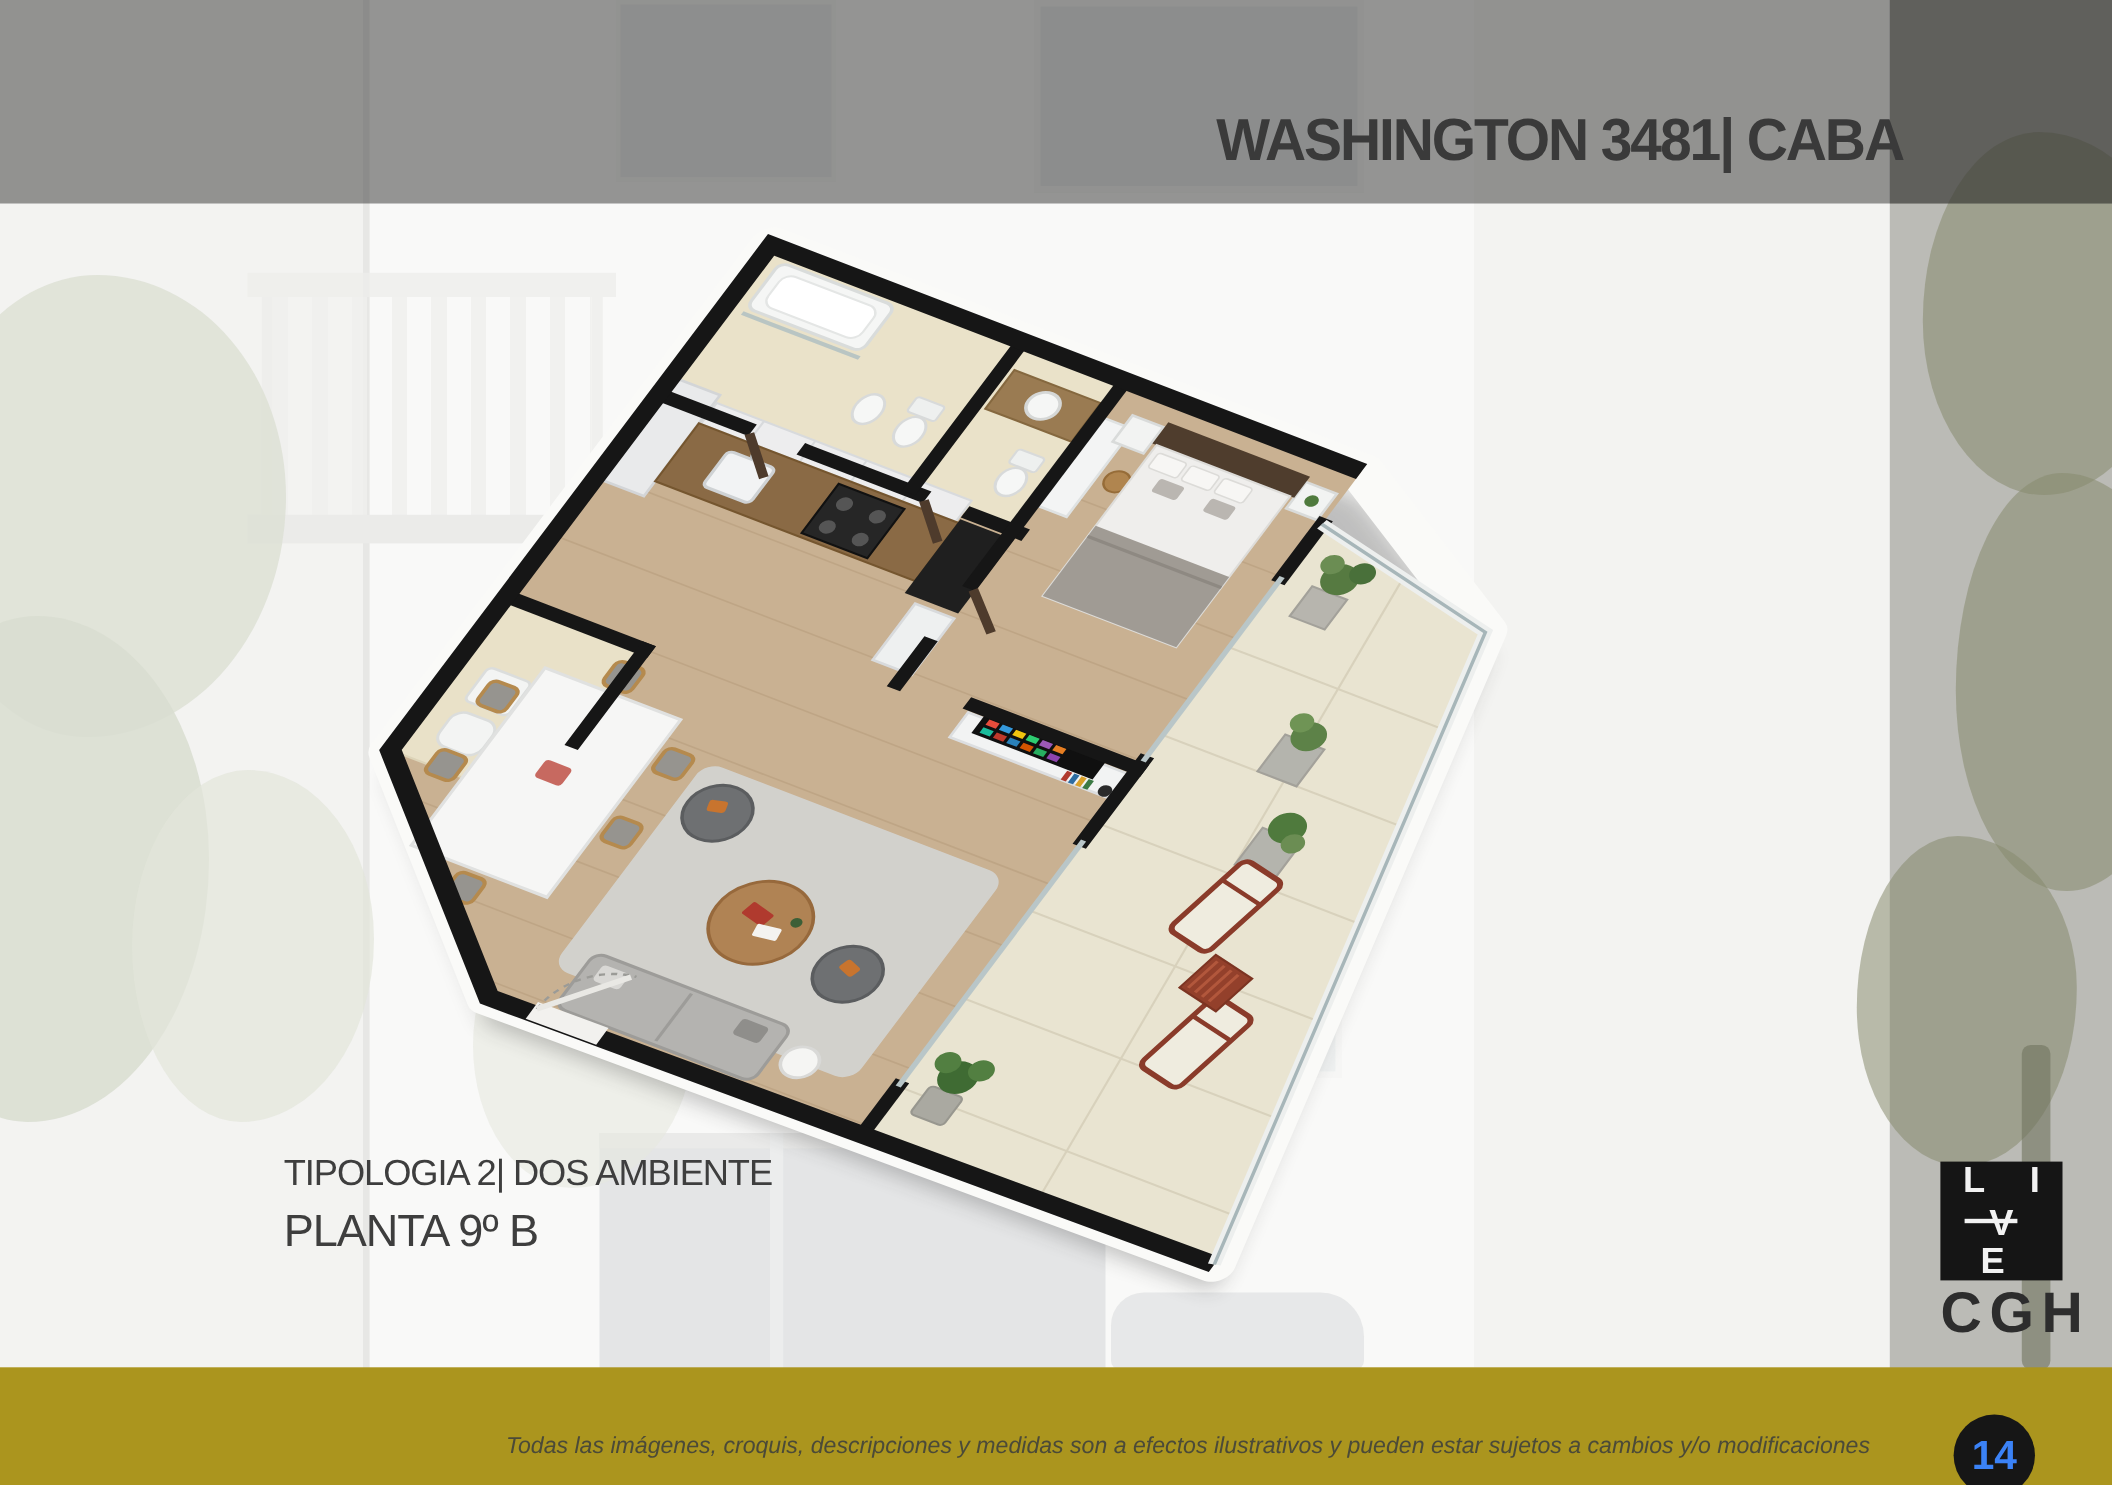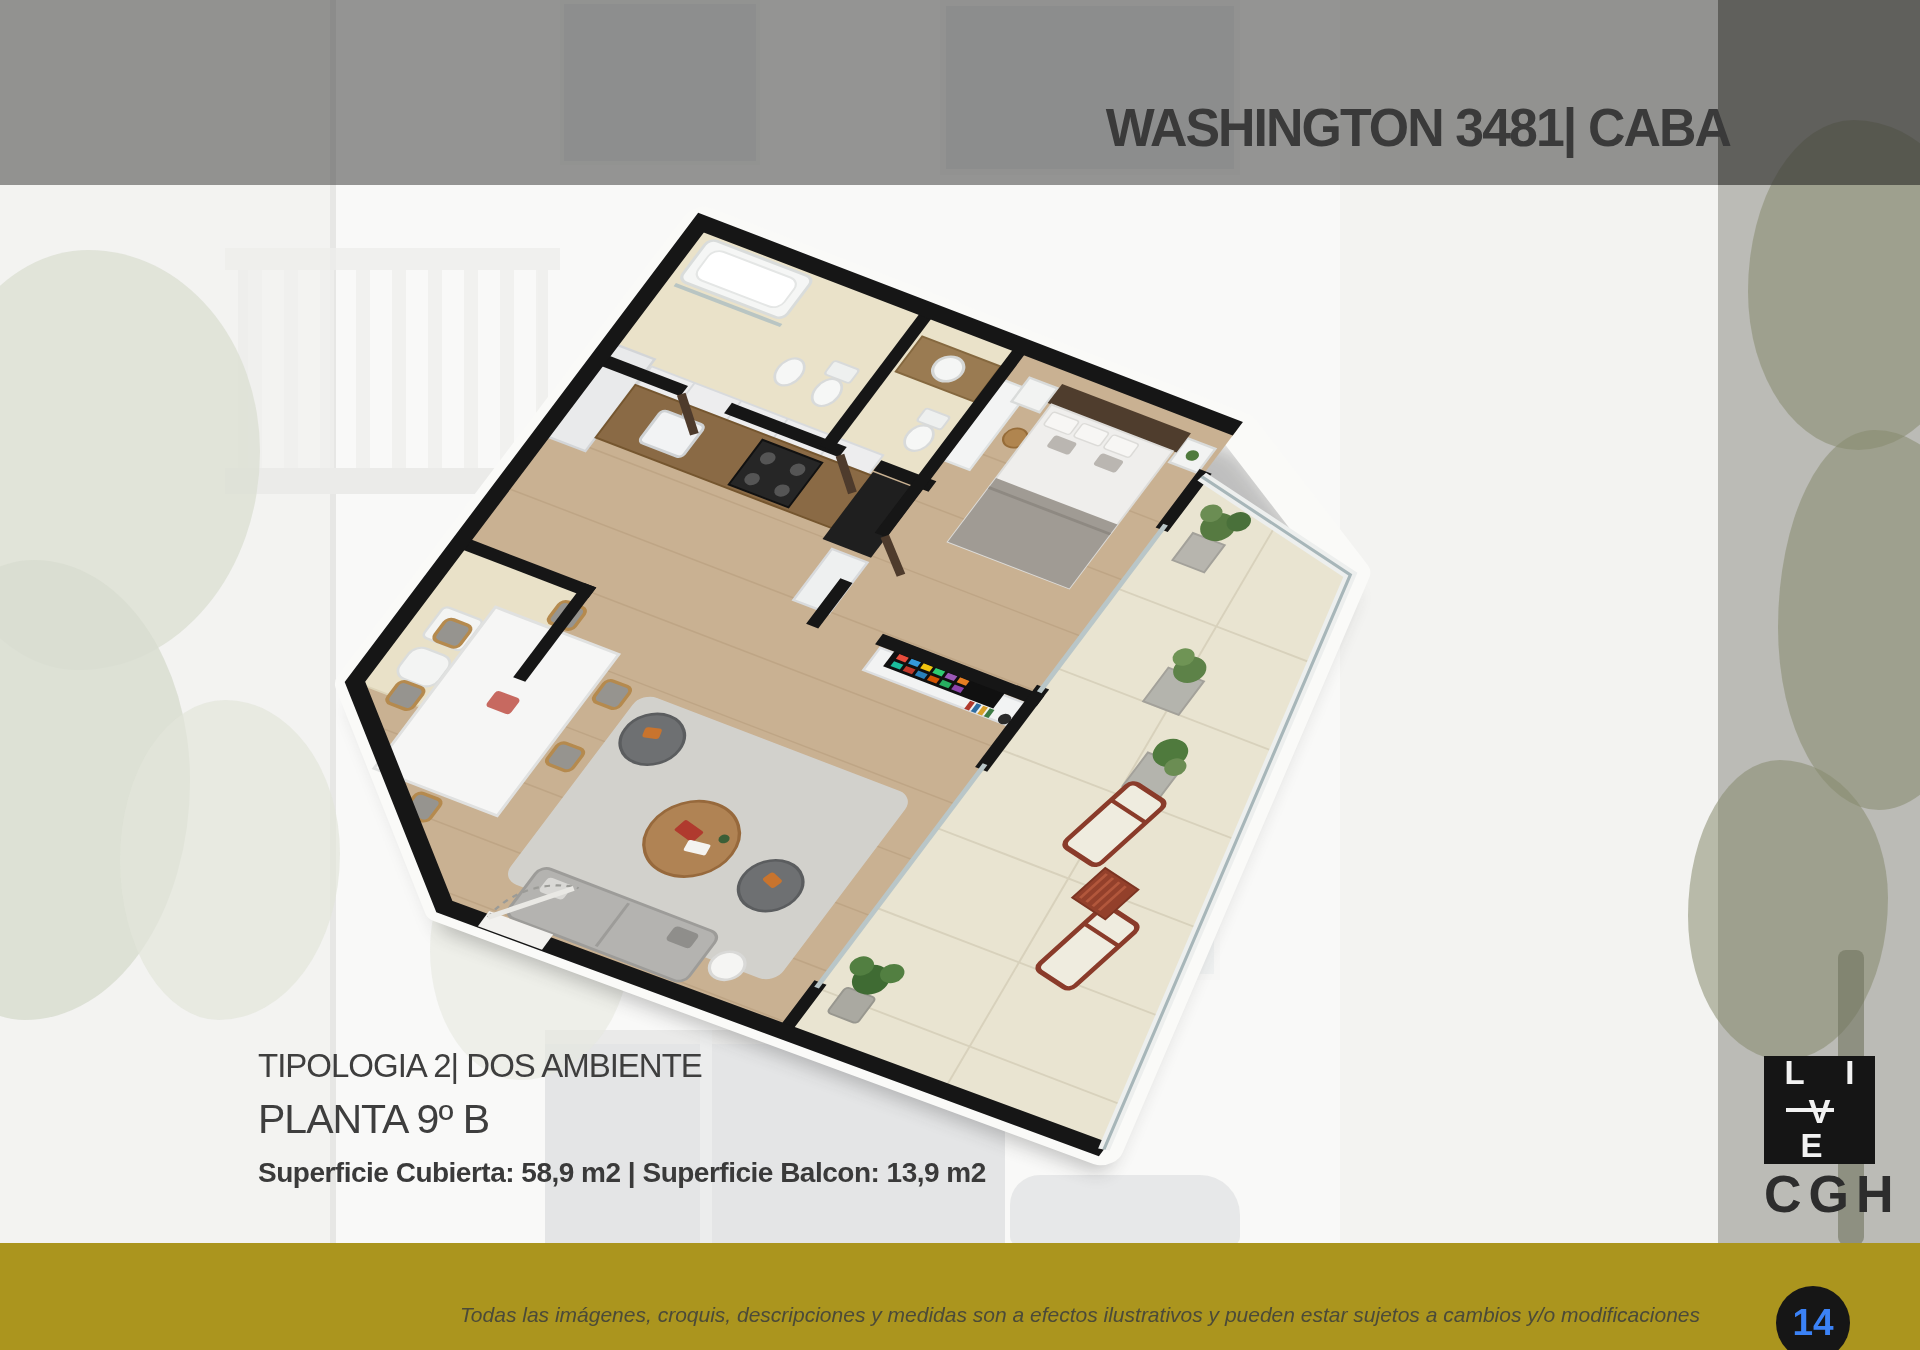--- a/index.html
+++ b/index.html
@@ -333,21 +333,20 @@
       <g>
         <path d="M 560,60 L 745,100 L 900,750" fill="none" stroke="#edefee" stroke-width="11"></path>
         <path d="M 560,60 L 745,100 L 900,750" fill="none" stroke="#a7b6b9" stroke-width="3"></path>
       </g>
     </g>
   </svg>
 
   <div class="caption">
     <div class="l1">TIPOLOGIA 2| DOS AMBIENTE</div>
     <div class="l2">PLANTA 9º B</div>
-    <div class="l3">Superficie Cubierta: 58,9 m2 | Superficie Balcon: 13,9 m2</div>
   </div>
 
   <div class="logo">
     <div class="logo-square">
       <div class="row">L I</div>
       <div class="row">V E</div>
       <div class="logo-bar"></div>
     </div>
     <div class="logo-cgh">CGH</div>
   </div>

